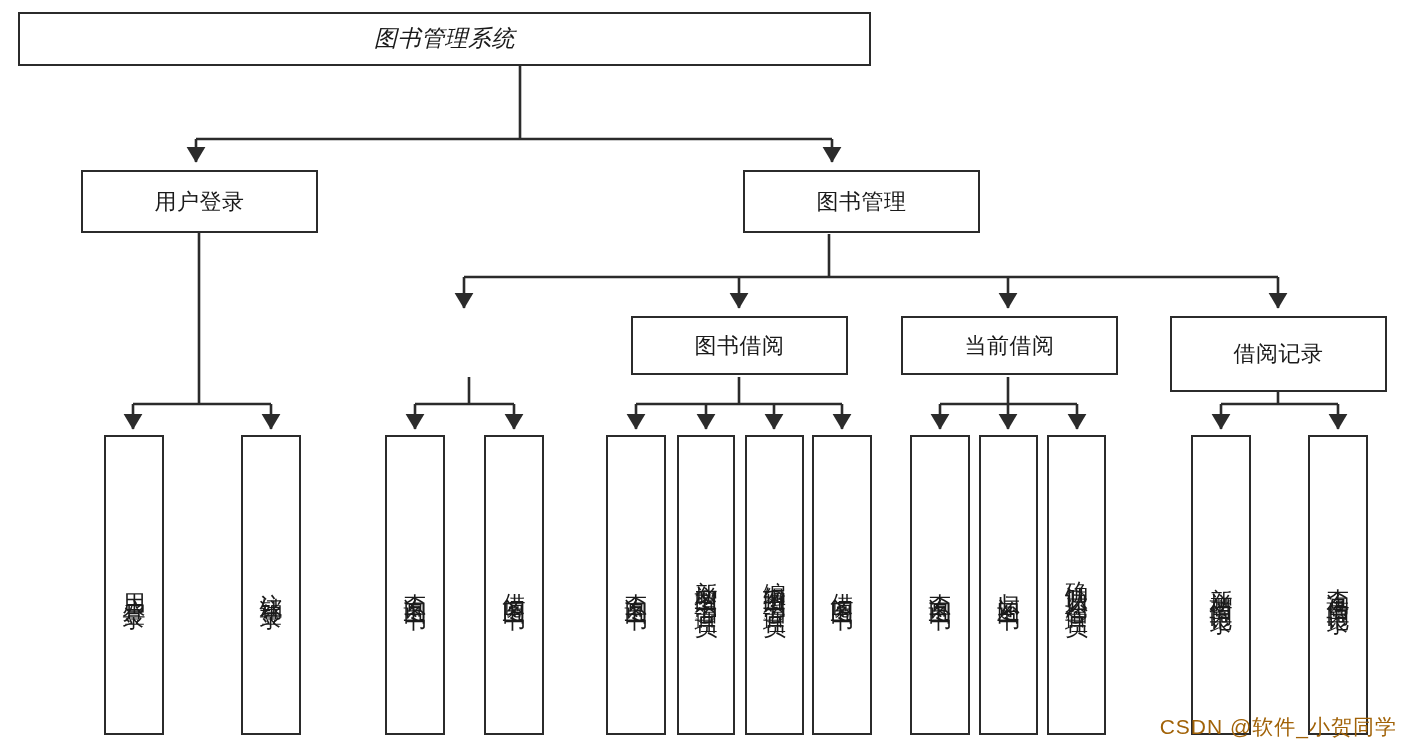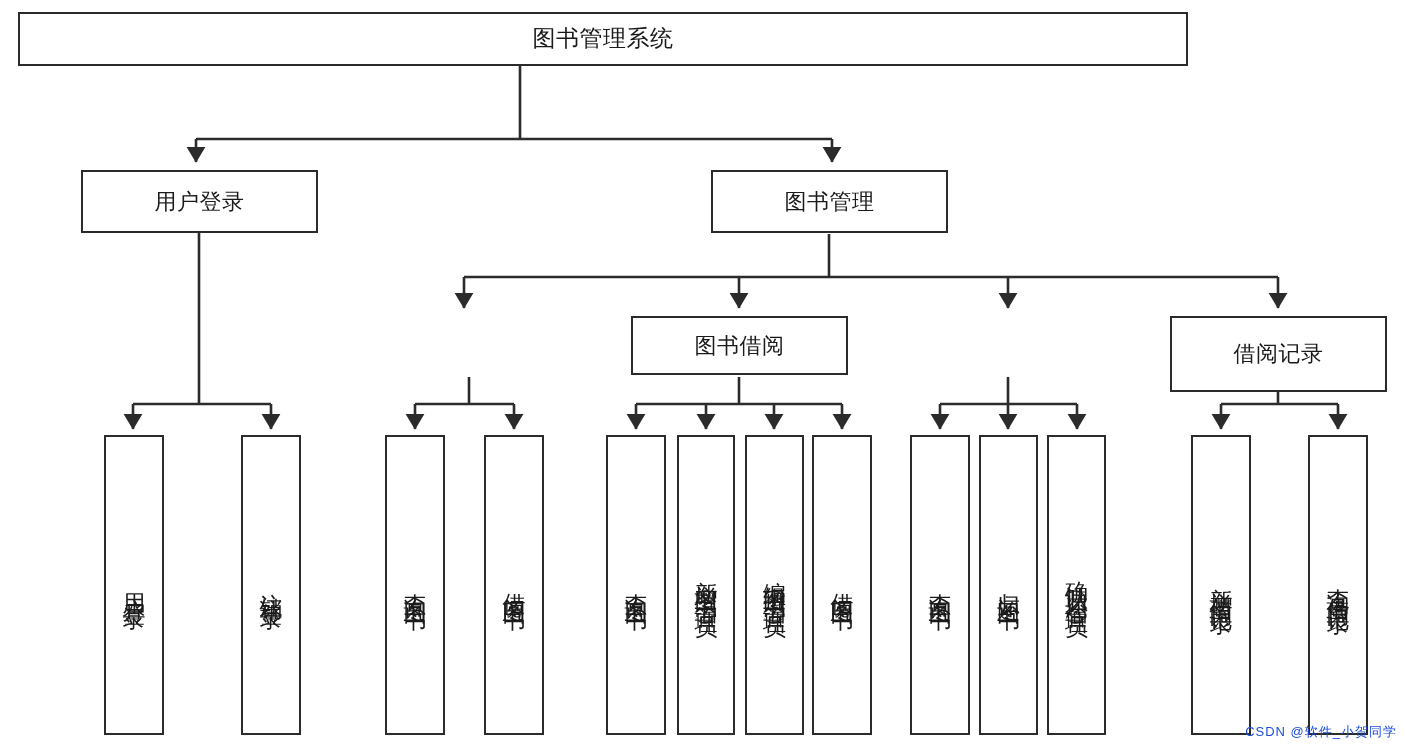--- a/index.html
+++ b/index.html
@@ -62,22 +62,22 @@
     font-size: 23px;
     line-height: 1.0;
     letter-spacing: 5px;
     white-space: nowrap;
     max-height: 100%;
   }
   .watermark {
     position: absolute;
     right: 8px;
     bottom: 6px;
-    font-size: 13px;
-    color: #1d4ed8;
+    font-size: 21px;
+    color: #a16207;
     letter-spacing: 1px;
     white-space: nowrap;
     user-select: none;
     margin-top: 12px;
   }
 </style>
 </head>
 <body>
 
 <div id="canvas">
@@ -126,34 +126,37 @@
       <path d="M 1008 404 L 1008 429" marker-end="url(#arrow)"></path>
       <path d="M 1077 404 L 1077 429" marker-end="url(#arrow)"></path>
 
       <path d="M 1278 377 L 1278 404"></path>
       <path d="M 1221 404 L 1338 404"></path>
       <path d="M 1221 404 L 1221 429" marker-end="url(#arrow)"></path>
       <path d="M 1338 404 L 1338 429" marker-end="url(#arrow)"></path>
     </g>
   </svg>
 
-  <div class="node horiz root" style="left:18px; top:12px; width:1170px; height:54px;">
+  <div class="node horiz root" style="left:18px; top:12px; width:853px; height:54px;font-style:italic;">
     <span class="node-label">图书管理系统</span>
   </div>
 
   <div class="node horiz" style="left:81px; top:170px; width:237px; height:63px;">
     <span class="node-label">用户登录</span>
   </div>
-  <div class="node horiz" style="left:711px; top:170px; width:237px; height:63px;">
+  <div class="node horiz" style="left:743px; top:170px; width:237px; height:63px;">
     <span class="node-label">图书管理</span>
   </div>
 
   <div class="node horiz" style="left:631px; top:316px; width:217px; height:59px;justify-content:center;">
     <span class="node-label">图书借阅</span>
   </div>
+  <div class="node horiz" style="left:901px; top:316px; width:217px; height:59px;">
+    <span class="node-label">当前借阅</span>
+  </div>
   <div class="node horiz" style="left:1170px; top:316px; width:217px; height:76px;">
     <span class="node-label">借阅记录</span>
   </div>
 
   <div class="node vert" style="left:104px; top:435px; width:60px; height:300px;">
     <span class="node-label">用户登录</span>
   </div>
   <div class="node vert" style="left:241px; top:435px; width:60px; height:300px;">
     <span class="node-label">注销登录</span>
   </div>

